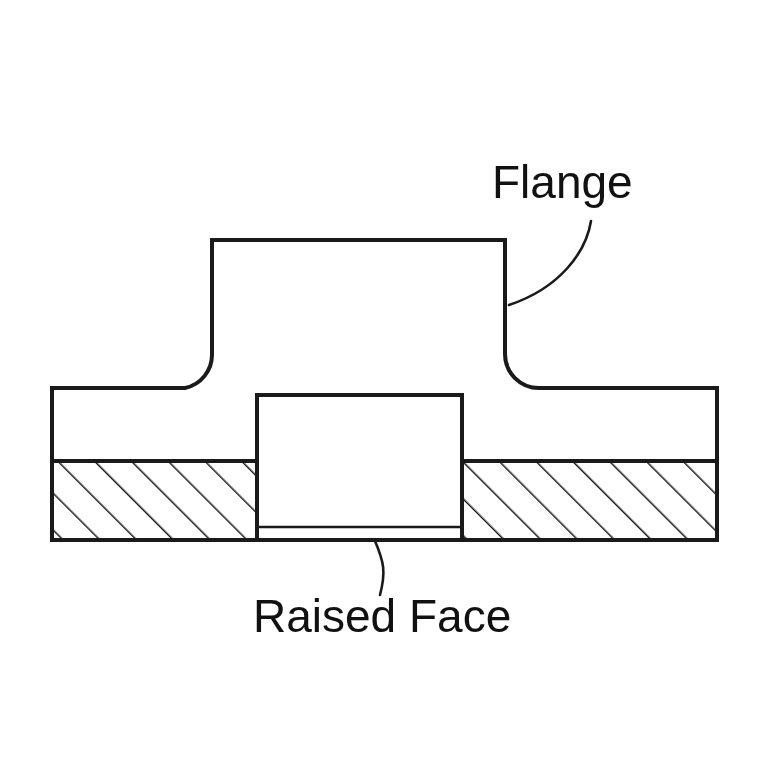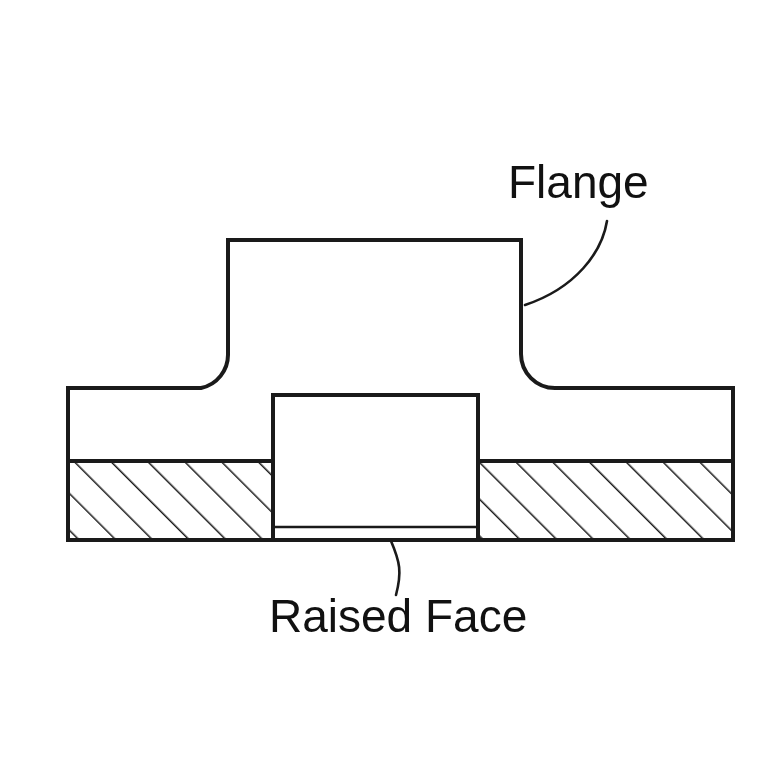--- a/index.html
+++ b/index.html
@@ -11,21 +11,20 @@
     width: 768px;
     height: 768px;
     overflow: hidden;
     font-family: "Liberation Sans", sans-serif;
   }
   #diagram-root {
     position: relative;
     width: 688px;
     height: 768px;
     background: #ffffff;
-    margin-left: 16px;
   }
   #flange-svg {
     position: absolute;
     top: 0;
     left: 0;
     width: 768px;
     height: 768px;
     display: block;
   }
   .label-text {

